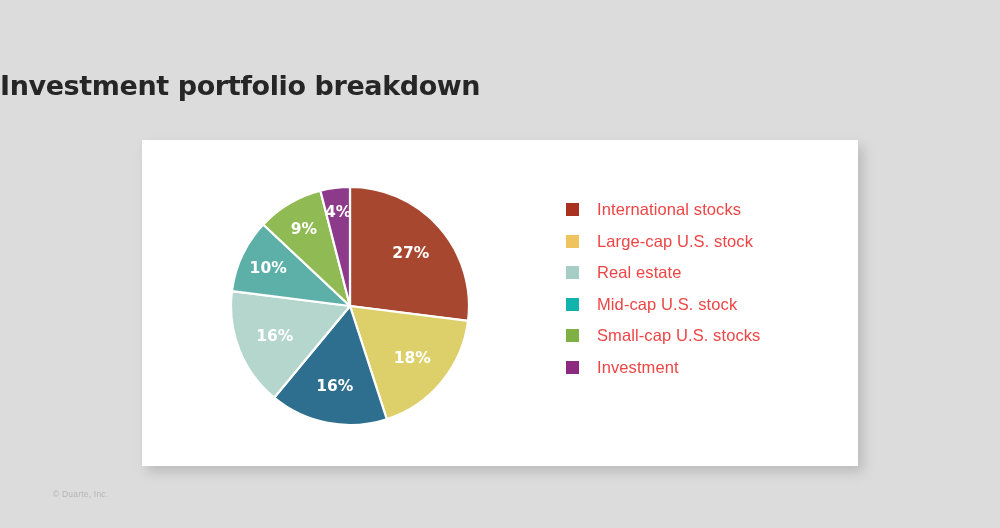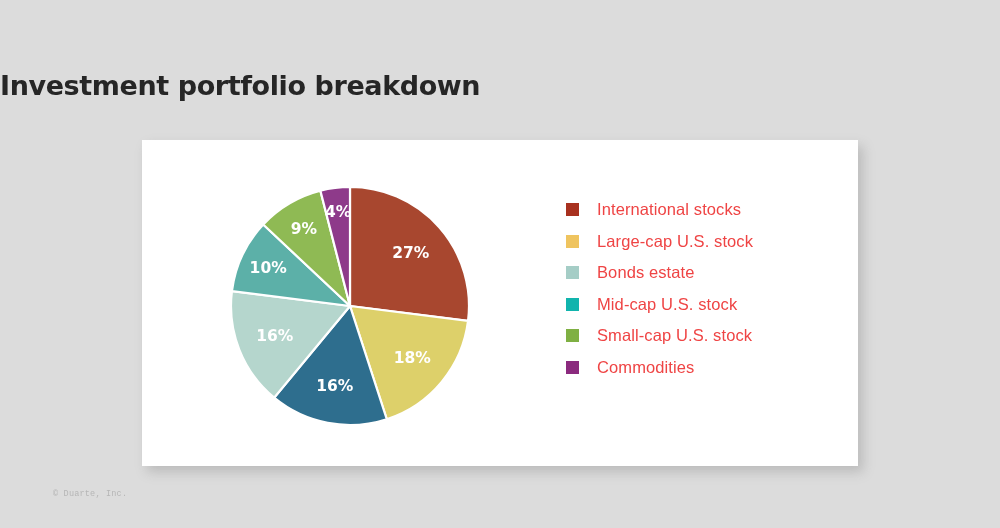--- a/index.html
+++ b/index.html
@@ -82,21 +82,21 @@
     font-family: "Liberation Sans", sans-serif;
     font-size: 16.5px;
     color: #ef4444;
     white-space: nowrap;
     letter-spacing: 0.1px;
   }
   #footer-credit {
     position: absolute;
     left: 53px;
     top: 489px;
-    font-family: Liberation Mono, monospace;
+    font-family: Liberation Sans, sans-serif;
     font-size: 8.5px;
     color: #b6b6b6;
     letter-spacing: 0.2px;
   }
 </style>
 </head>
 <body>
 
 <div id="slide">
 
@@ -131,33 +131,33 @@
         <div class="legend-item">
           <span class="legend-swatch" style="background: rgb(168, 49, 31);"></span>
           <span class="legend-label">International stocks</span>
         </div>
         <div class="legend-item">
           <span class="legend-swatch" style="background: rgb(239, 196, 95);"></span>
           <span class="legend-label">Large-cap U.S. stock</span>
         </div>
         <div class="legend-item">
           <span class="legend-swatch" style="background: rgb(165, 205, 198);"></span>
-          <span class="legend-label">Bonds estate</span>
+          <span class="legend-label">Real estate</span>
         </div>
         <div class="legend-item">
           <span class="legend-swatch" style="background: rgb(17, 180, 173);"></span>
           <span class="legend-label">Mid-cap U.S. stock</span>
         </div>
         <div class="legend-item">
           <span class="legend-swatch" style="background: rgb(127, 176, 67);"></span>
-          <span class="legend-label">Small-cap U.S. stock</span>
+          <span class="legend-label">Small-cap U.S. stocks</span>
         </div>
         <div class="legend-item">
           <span class="legend-swatch" style="background: rgb(139, 42, 126);"></span>
-          <span class="legend-label">Commodities</span>
+          <span class="legend-label">Investment</span>
         </div>
       </div>
 
   </div>
 
   <div id="footer-credit">© Duarte, Inc.</div>
 
 </div>
 
 </body></html>

